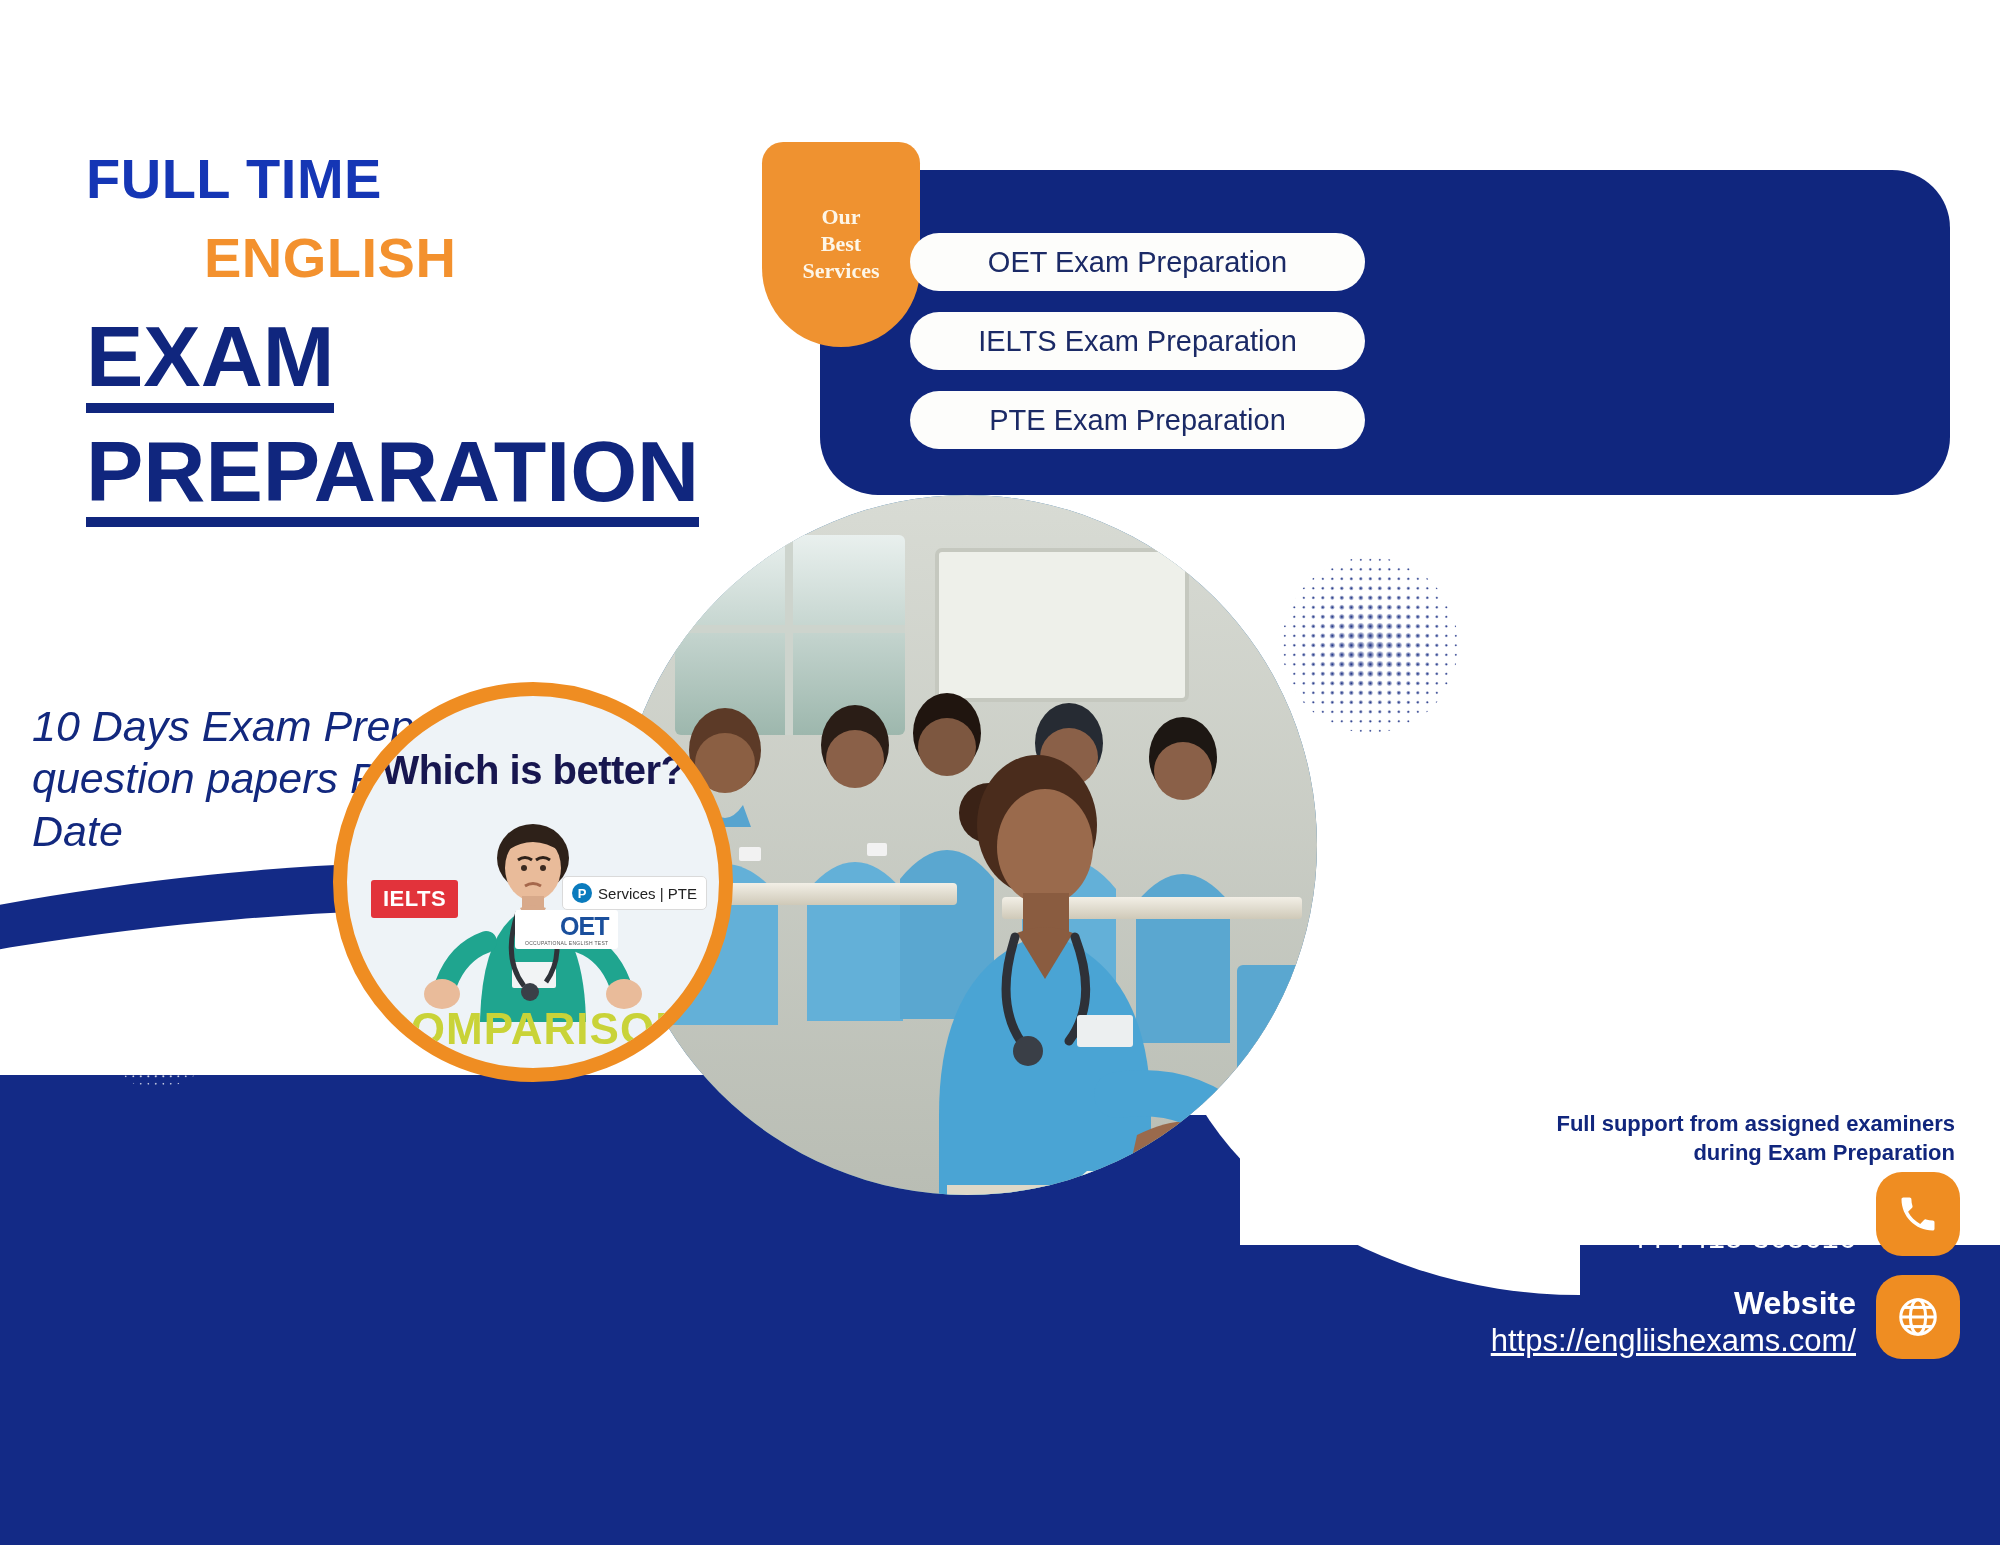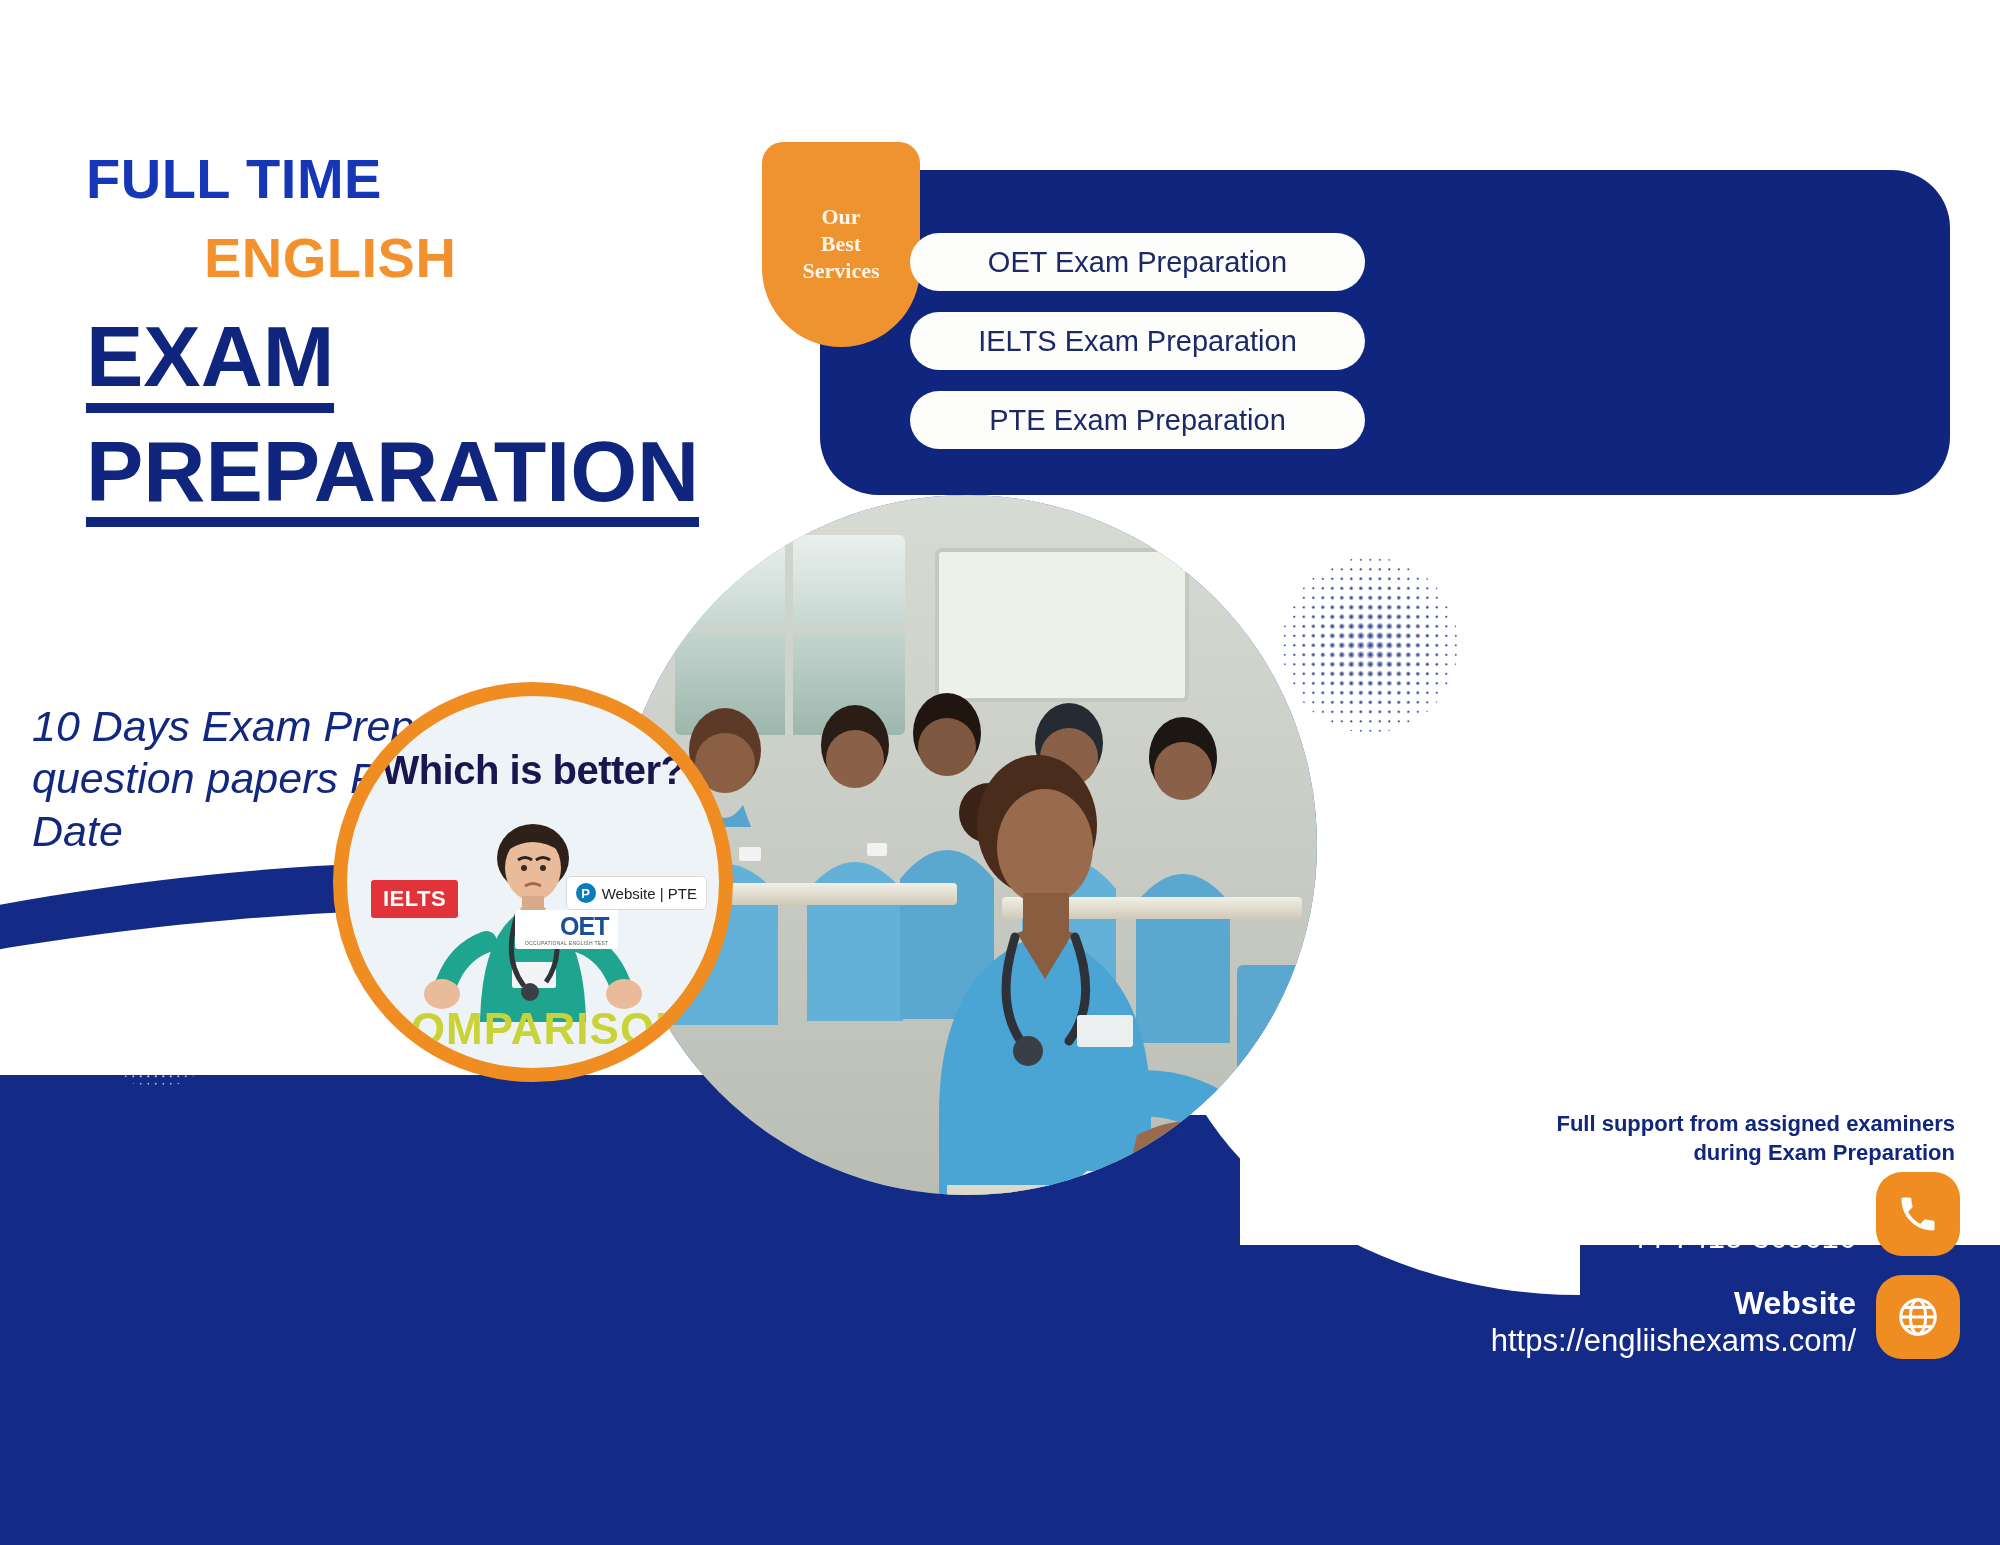--- a/index.html
+++ b/index.html
@@ -165,21 +165,21 @@
     font-size:22px;line-height:1.3;
   }
   .contact-row{
     position:absolute;right:40px;display:flex;align-items:flex-end;gap:20px;
   }
   .contact-row.phone{top:1172px;}
   .contact-row.web{top:1275px;}
   .contact-text{text-align:right;color:#ffffff;}
   .contact-label{font-size:32px;font-weight:800;line-height:1.12;}
   .contact-value{font-size:31px;font-weight:400;line-height:1.2;}
-  .contact-value.link{}
+  .contact-value.link{text-decoration:underline;}
   .contact-icon{
     width:84px;height:84px;background:#ef8d22;
     border-radius:26px;
     display:flex;align-items:center;justify-content:center;
     flex:0 0 auto;
   }
 </style>
 </head>
 <body>
 
@@ -1024,21 +1024,21 @@
         <path d="M172 120 q28 10 40 42" stroke="#1fa58f" stroke-width="22" fill="none" stroke-linecap="round"></path>
         <ellipse cx="34" cy="172" rx="18" ry="15" fill="#e9bb9a"></ellipse>
         <ellipse cx="216" cy="172" rx="18" ry="15" fill="#e9bb9a"></ellipse>
       </svg>
     </div>
 
     <div class="logo-ielts">IELTS</div>
 
     <div class="logo-pte">
       <span class="pte-mark">P</span>
-      <span>Website | PTE</span>
+      <span>Services | PTE</span>
     </div>
 
     <div class="logo-oet">
       <div class="oet-big">OET</div>
       <div class="oet-sub">OCCUPATIONAL ENGLISH TEST</div>
     </div>
 
     <div class="comp-word">COMPARISON</div>
   </div>
 

